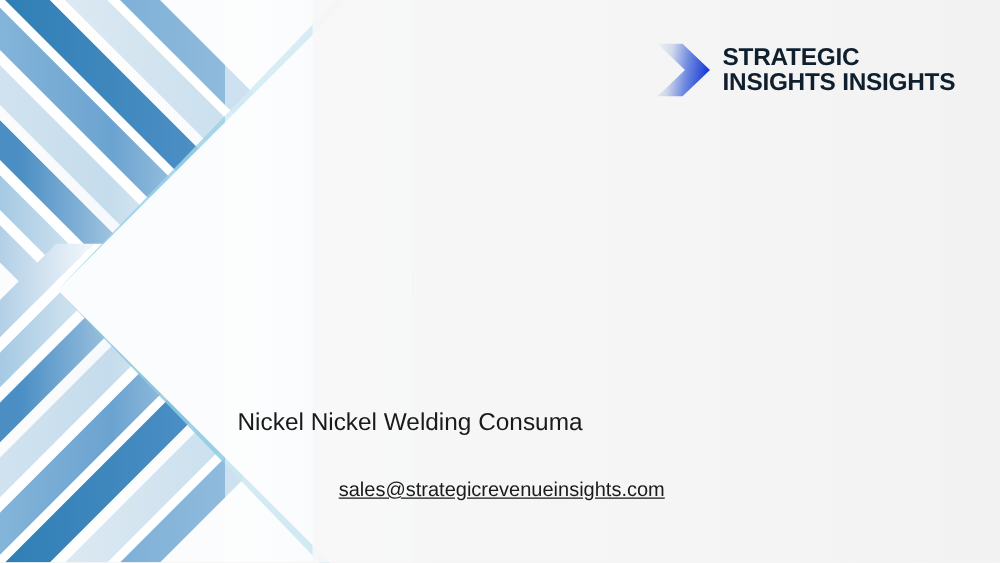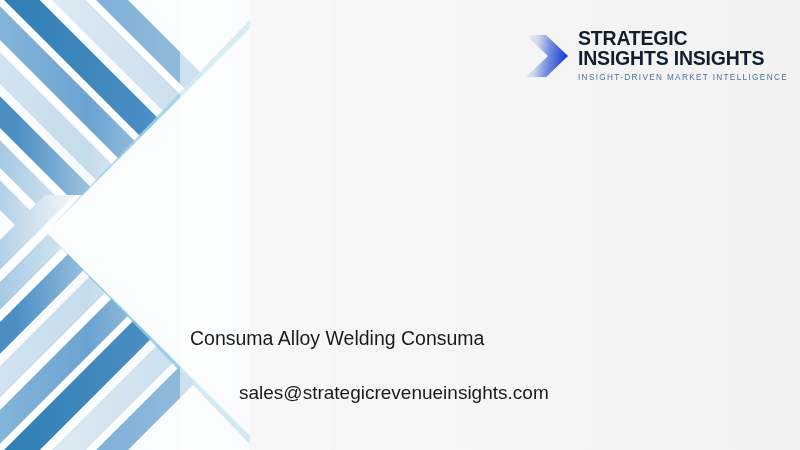--- a/index.html
+++ b/index.html
@@ -79,26 +79,27 @@
     left: 190px;
     top: 208px;
     width: 420px;
     font-size: 19.5px;
     line-height: 52px;
     color: #1a1a1a;
     white-space: pre;
   }
   .email {
     position: absolute;
-    left: 239px;
+    left: 271px;
     top: 380px;
-    font-size: 19px;
+    font-size: 16px;
     line-height: 26px;
     color: #1a1a1a;
     white-space: nowrap;
+    text-decoration: underline;
   }
 </style>
 </head>
 <body>
 
 <div id="slide">
 
   <div class="deco">
     <svg width="330" height="450" viewBox="0 0 330 450" xmlns="http://www.w3.org/2000/svg">
       <defs>
@@ -200,24 +201,23 @@
             <stop offset="0.62" stop-color="#6f8ae0"></stop>
             <stop offset="1" stop-color="#1b3fd8"></stop>
           </linearGradient>
         </defs>
         <path d="M2 3 L22 3 L44 24 L22 45 L2 45 L24 24 Z" fill="url(#markGrad)"></path>
       </svg>
     </div>
     <div class="logo-text">
       <div class="logo-line">STRATEGIC</div>
       <div class="logo-line">INSIGHTS INSIGHTS</div>
-      <div class="logo-tagline">INSIGHT-DRIVEN MARKET INTELLIGENCE</div>
     </div>
   </div>
 
   <div class="title">
-    <div>Consuma Alloy Welding Consuma</div>
+    <div>Nickel Nickel Welding Consuma</div>
     
   </div>
 
   <div class="email">sales@strategicrevenueinsights.com</div>
 
 </div>
 
 </body></html>

